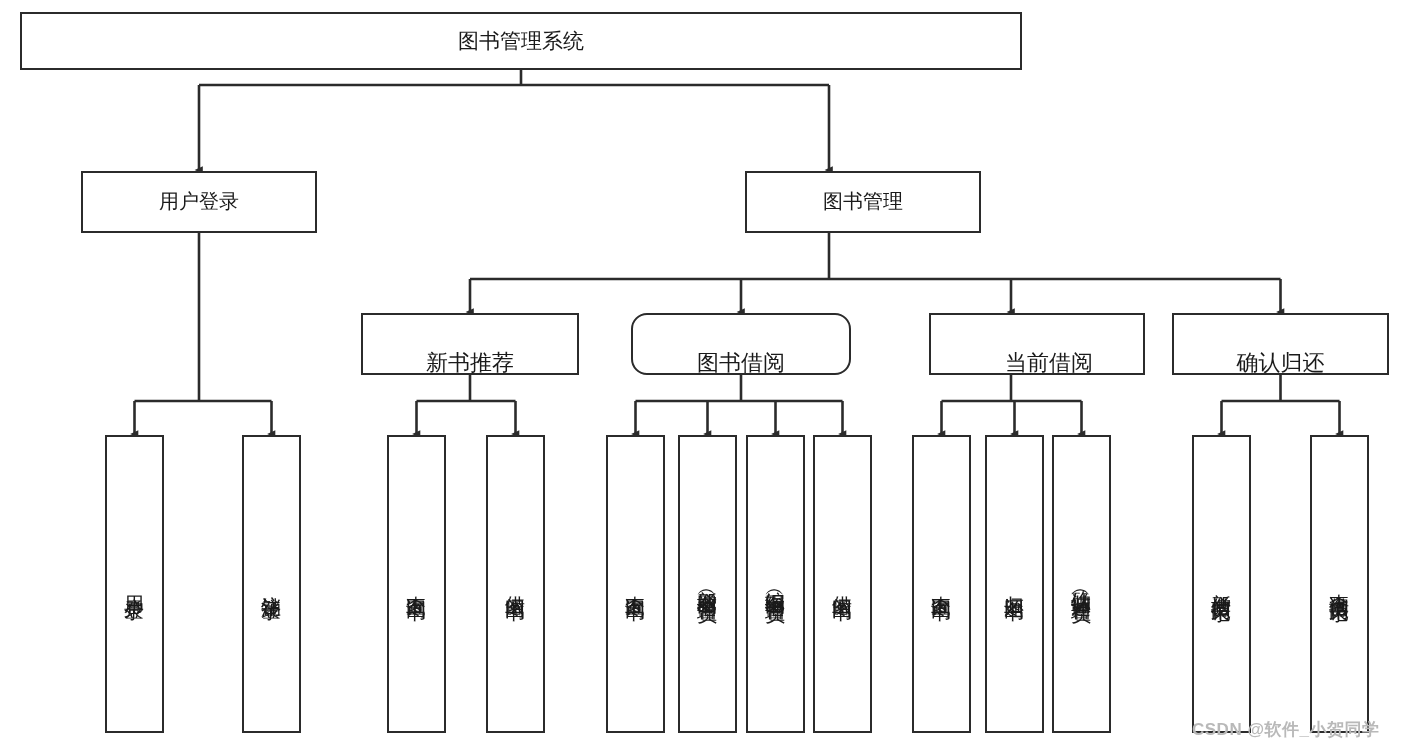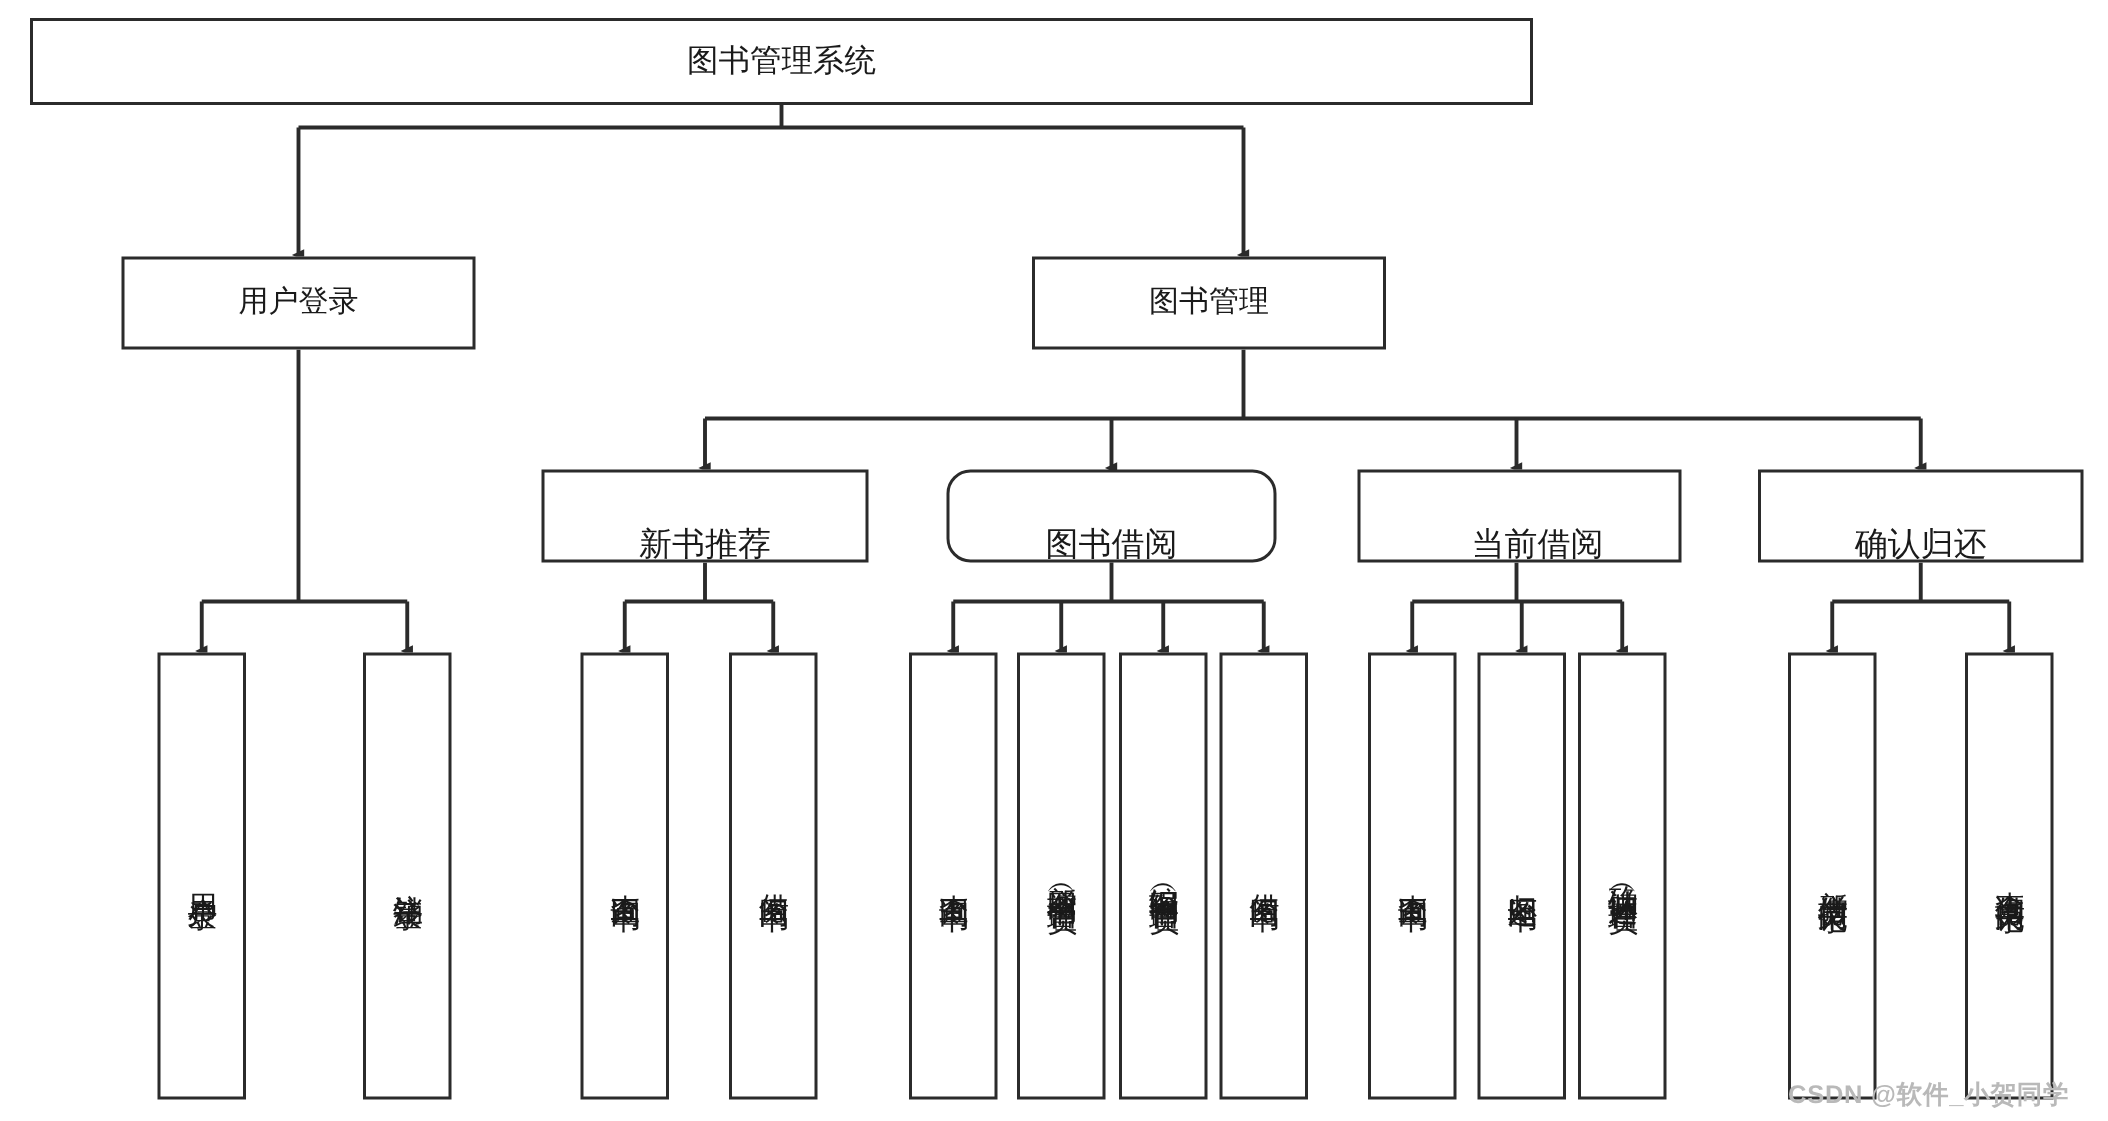--- a/index.html
+++ b/index.html
@@ -122,31 +122,31 @@
       </g>
   </svg>
 
   <div class="node-box node-root" style="left:20px; top:12px; width:1002px; height:58px;">
     <span class="node-label">图书管理系统</span>
   </div>
 
   <div class="node-box node-l1" style="left:81px; top:171px; width:236px; height:62px;">
     <span class="node-label">用户登录</span>
   </div>
-  <div class="node-box node-l1" style="left:688px; top:171px; width:236px; height:62px;">
+  <div class="node-box node-l1" style="left:745px; top:171px; width:236px; height:62px;">
     <span class="node-label">图书管理</span>
   </div>
 
   <div class="node-box node-l2" style="left:361px; top:313px; width:218px; height:62px;">
     <span class="node-label">新书推荐</span>
   </div>
   <div class="node-box node-l2" style="left:631px; top:313px; width:220px; height:62px;border-radius:16px;">
     <span class="node-label">图书借阅</span>
   </div>
-  <div class="node-box node-l2" style="left:905px; top:313px; width:216px; height:62px;padding-left:24px;">
+  <div class="node-box node-l2" style="left:929px; top:313px; width:216px; height:62px;padding-left:24px;">
     <span class="node-label">当前借阅</span>
   </div>
   <div class="node-box node-l2" style="left:1172px; top:313px; width:217px; height:62px;">
     <span class="node-label">确认归还</span>
   </div>
 
   <div id="leaf-layer">
       <div class="node-box node-leaf" style="left: 105px; top: 435px; width: 59px; height: 298px;">
         <span class="node-label">用户登录</span>
       </div>

